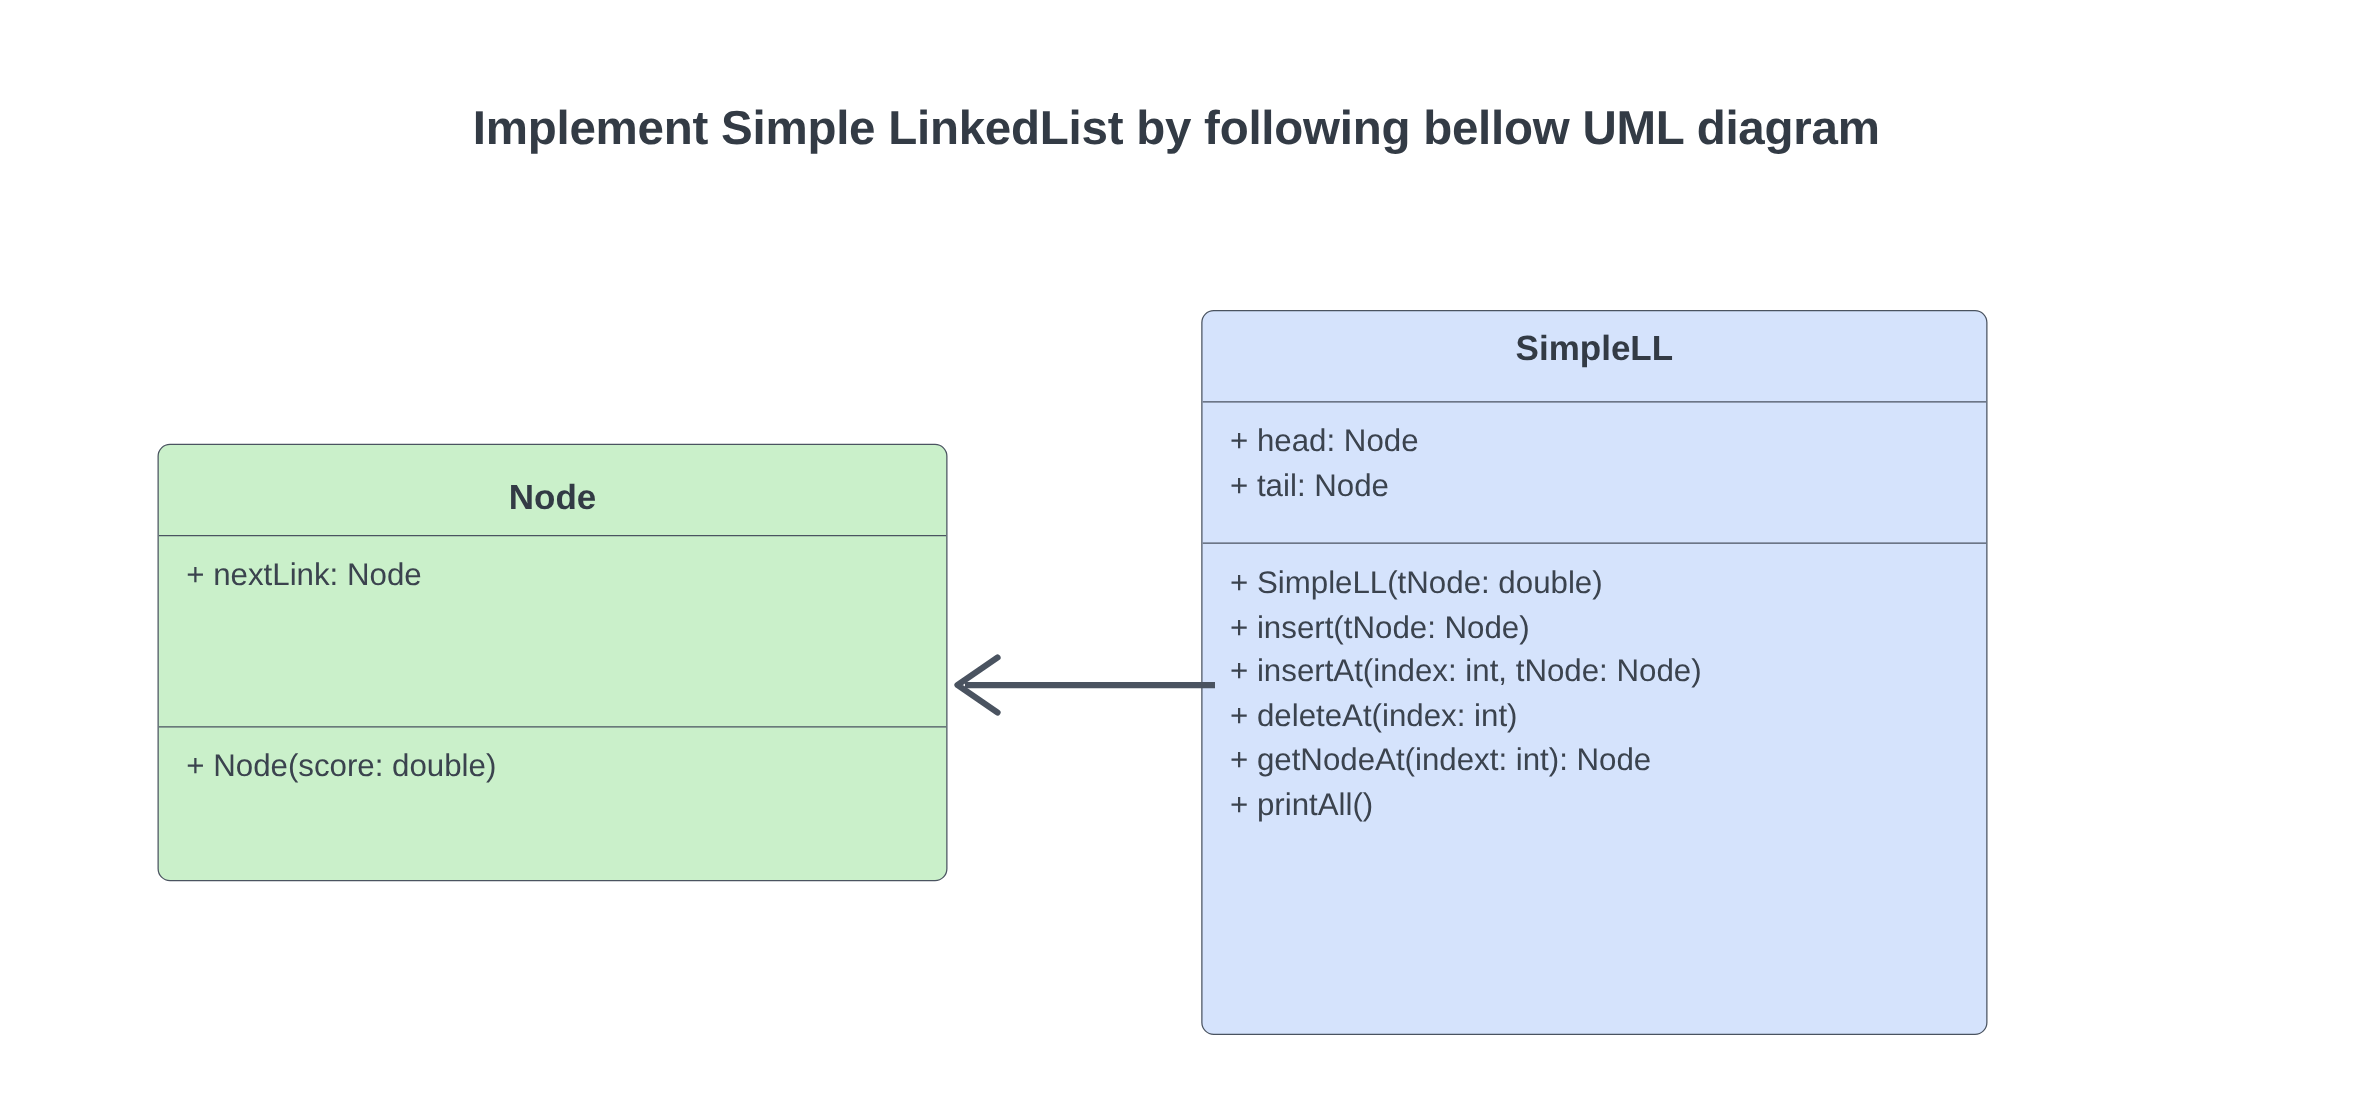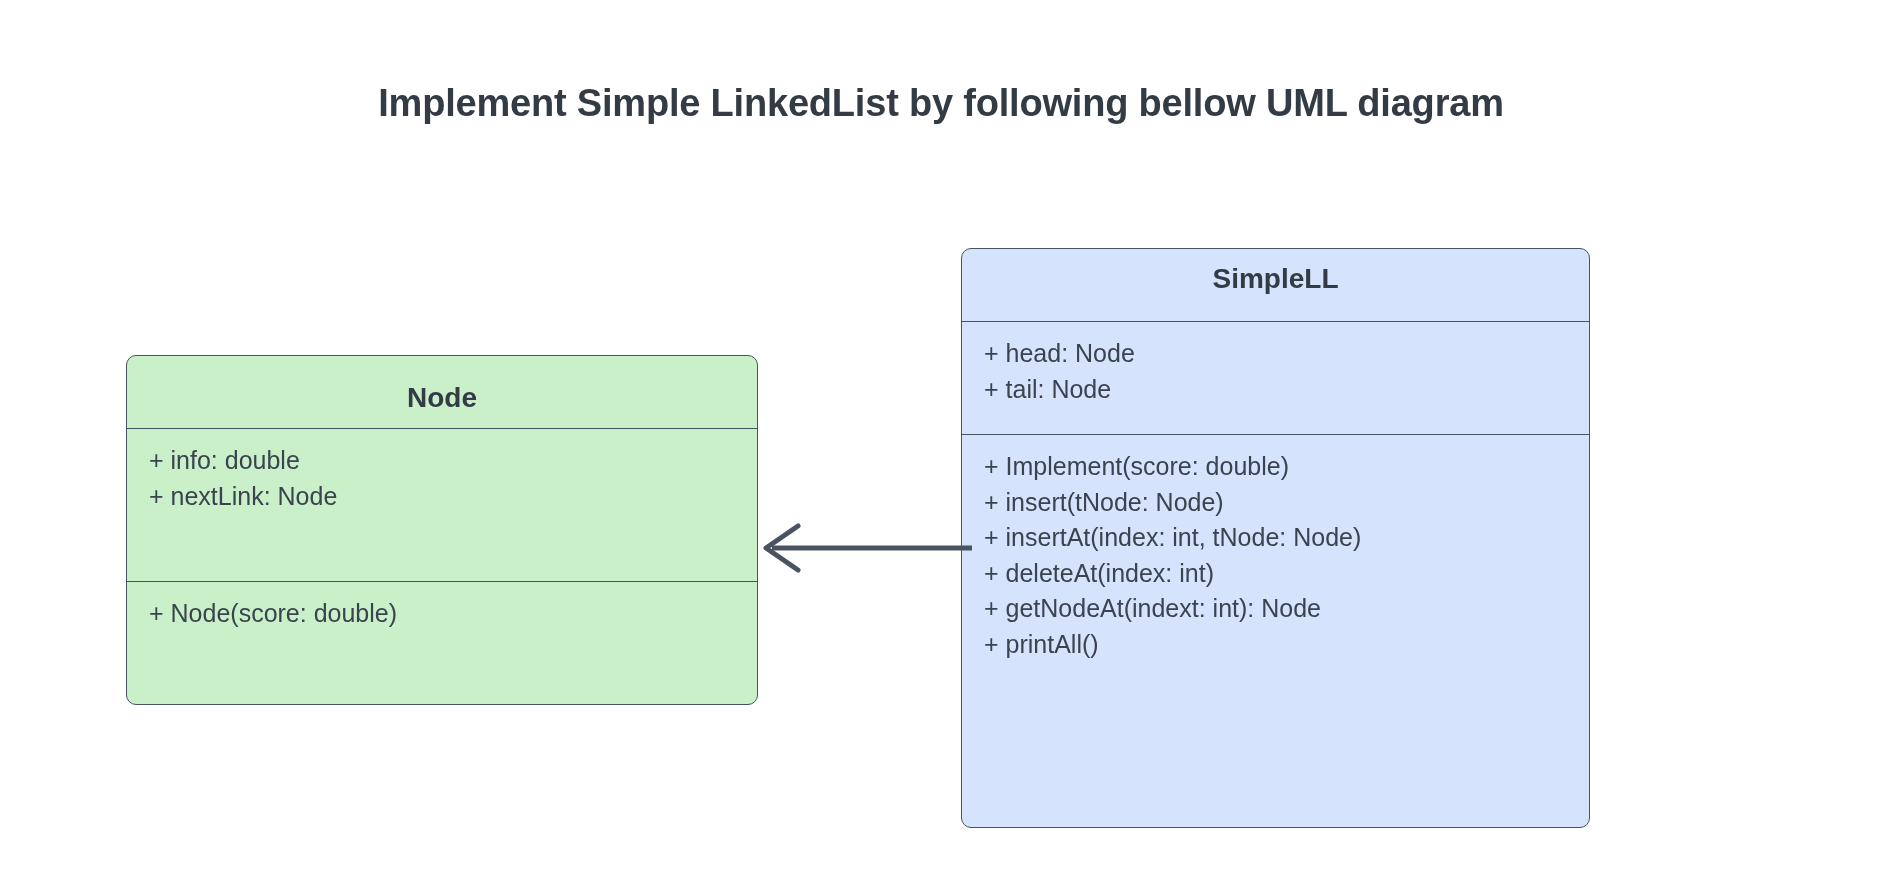--- a/index.html
+++ b/index.html
@@ -105,39 +105,38 @@
 <body>
 
 <div id="page-title">Implement Simple LinkedList by following bellow UML diagram</div>
 
 <div class="uml-canvas">
 
   <div class="class-box" id="node-box">
     <div class="class-title">Node</div>
     <div class="divider"></div>
     <div class="compartment attrs">
-      <div class="member-line">+ info: double</div>
       <div class="member-line">+ nextLink: Node</div>
     </div>
     <div class="divider"></div>
     <div class="compartment methods">
       <div class="member-line">+ Node(score: double)</div>
     </div>
   </div>
 
   <div class="class-box" id="simplell-box">
     <div class="class-title">SimpleLL</div>
     <div class="divider"></div>
     <div class="compartment attrs">
       <div class="member-line">+ head: Node</div>
       <div class="member-line">+ tail: Node</div>
     </div>
     <div class="divider"></div>
     <div class="compartment methods">
-      <div class="member-line">+ Implement(score: double)</div>
+      <div class="member-line">+ SimpleLL(tNode: double)</div>
       <div class="member-line">+ insert(tNode: Node)</div>
       <div class="member-line">+ insertAt(index: int, tNode: Node)</div>
       <div class="member-line">+ deleteAt(index: int)</div>
       <div class="member-line">+ getNodeAt(indext: int): Node</div>
       <div class="member-line">+ printAll()</div>
     </div>
   </div>
 
   <svg id="assoc-arrow" viewBox="0 0 225 80">
     <line x1="222" y1="40" x2="22" y2="40" stroke="#4a5360" stroke-width="5"></line>

